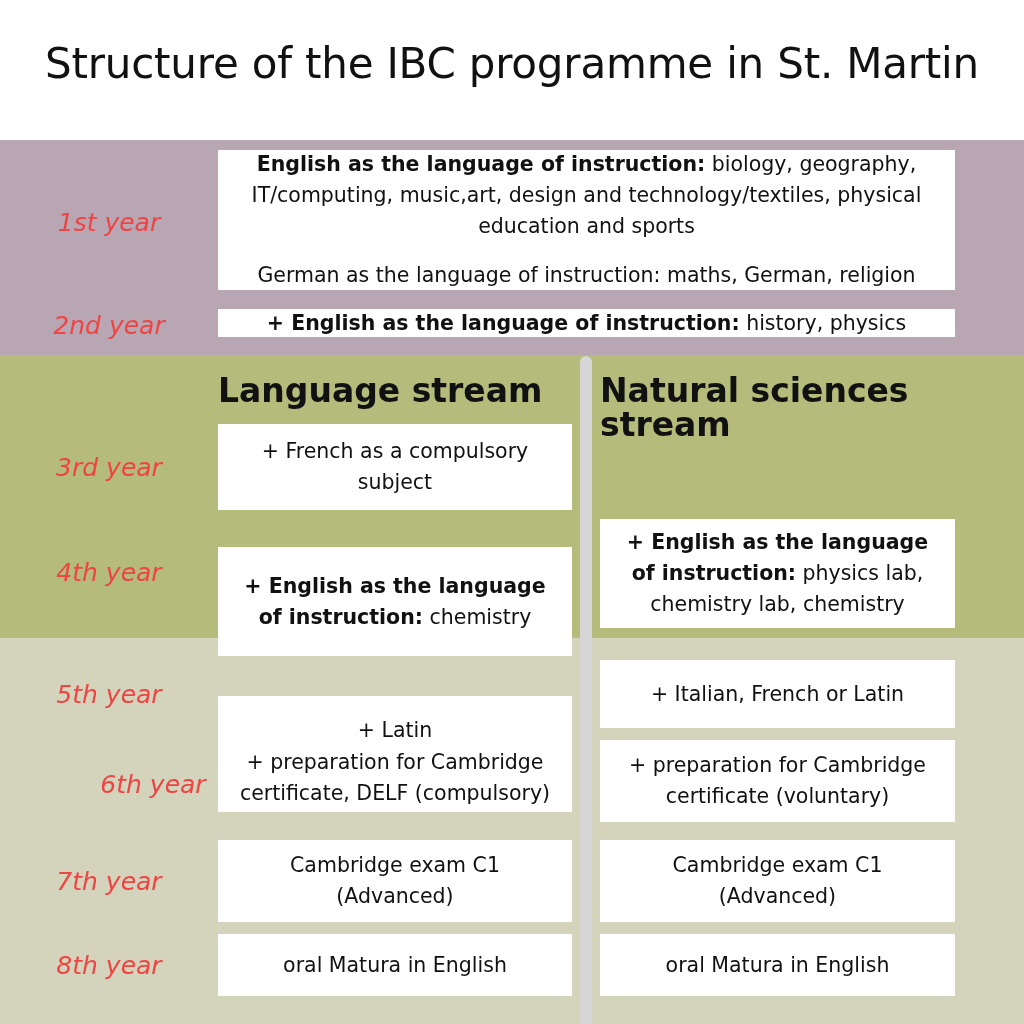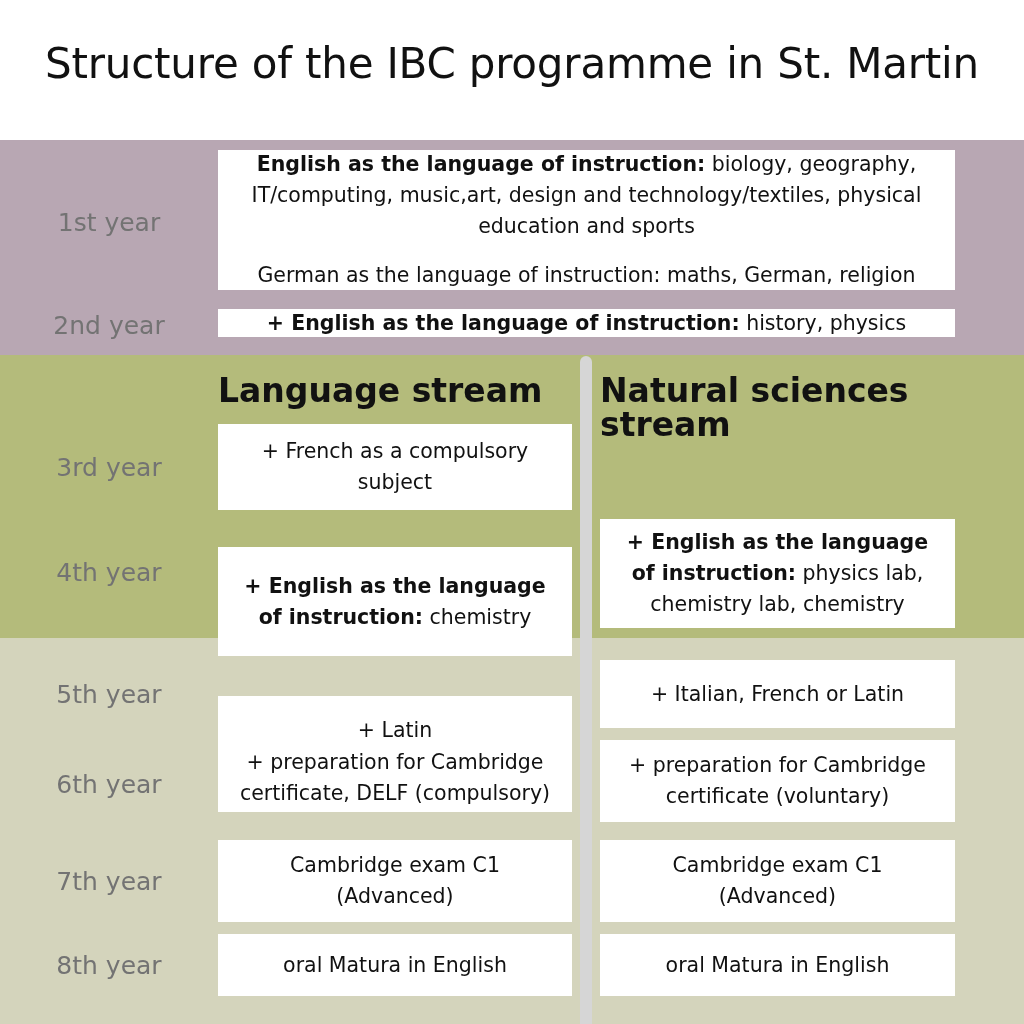--- a/index.html
+++ b/index.html
@@ -58,22 +58,23 @@
   }
 
   
   .year-label {
     position: absolute;
     left: 0;
     width: 218px;
     text-align: center;
     font-size: 25px;
     line-height: 30px;
-    color: #737373;
+    color: #ef4444;
     font-weight: 400;
+    font-style: italic;
   }
 
   
   .box {
     position: absolute;
     background: #ffffff;
     display: flex;
     align-items: center;
     justify-content: center;
     box-sizing: border-box;
@@ -149,21 +150,21 @@
   </div>
 
   <div class="year-label" style="top:680px;">5th year</div>
   <div class="box box-left" style="top:696px; height:68px;">
     <p>+ Latin</p>
   </div>
   <div class="box box-right" style="top:660px; height:68px;">
     <p>+ Italian, French or Latin</p>
   </div>
 
-  <div class="year-label" style="top:770px;">6th year</div>
+  <div class="year-label" style="top:770px;padding-left:44px;">6th year</div>
   <div class="box box-left" style="top:743px; height:69px;">
     <p>+ preparation for Cambridge certificate, DELF (compulsory)</p>
   </div>
   <div class="box box-right" style="top:740px; height:82px;">
     <p>+ preparation for Cambridge certificate (voluntary)</p>
   </div>
 
   <div class="year-label" style="top:867px;">7th year</div>
   <div class="box box-left" style="top:840px; height:82px;">
     <p>Cambridge exam C1 (Advanced)</p>

